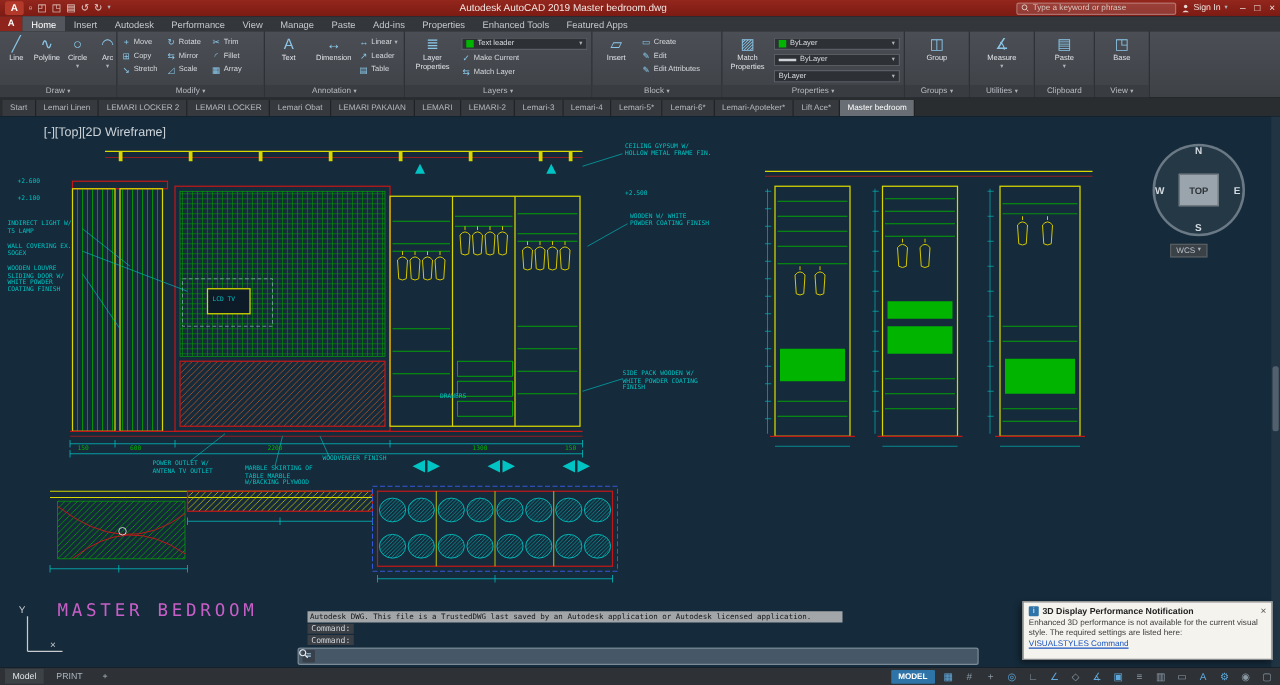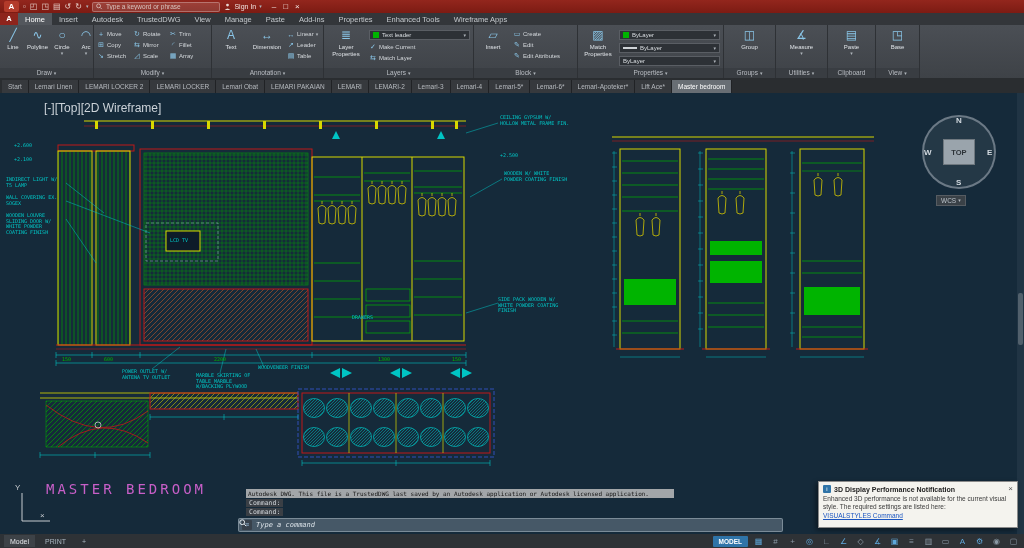--- a/index.html
+++ b/index.html
@@ -51,21 +51,21 @@
 
   
   .filetabs{height:15px;background:#2a2d30;display:flex;align-items:flex-end;font-size:6.5px;color:#b6babf;
     padding-left:2px;flex:0 0 auto;overflow:hidden}
   .ftab{padding:0 6px;border-right:1px solid #202225;background:#36393d;height:13px;display:flex;align-items:center;white-space:nowrap}
   .ftab.active{background:#686e74;color:#fff}
 
   
   .canvas{position:relative;flex:1;background:#152a3a;overflow:hidden}
   .canvas svg{position:absolute;left:0;top:0}
-  .vpctl{position:absolute;left:44px;top:8px;color:#ccd3d9;font-size:12px}
+  .vpctl{position:absolute;left:35px;top:8px;color:#ccd3d9;font-size:10px}
   .cadlabel{position:absolute;color:#00c4c4;font-size:5px;line-height:5.5px;font-family:"DejaVu Sans Mono",monospace}
   .dim{position:absolute;color:#00b400;font-size:5px;font-family:"DejaVu Sans Mono",monospace}
   .dwgtitle{position:absolute;left:46px;top:388px;color:#c85fc8;font-size:14px;letter-spacing:3px;
     font-family:"DejaVu Sans Mono",monospace}
   .ucslabel{position:absolute;color:#c8ccd0;font-size:8px}
 
   .viewcube{position:absolute;left:922px;top:22px;width:74px;height:74px}
   .vc-ring{position:absolute;inset:0;border:2px solid rgba(165,175,185,.55);border-radius:50%;background:rgba(130,140,150,.14)}
   .vc-letter{position:absolute;color:#d3dae0;font-size:8px;font-weight:bold}
   .vc-top{position:absolute;left:21px;top:24px;width:32px;height:26px;background:#9aa4ac;color:#2d3338;
@@ -118,20 +118,21 @@
     <div class="appbtn">A</div>
     <div class="qat">
       <span>▫</span>
       <span>◰</span>
       <span>◳</span>
       <span>▤</span>
       <span>↺</span>
       <span>↻</span>
       <span class="caret">▾</span>
     </div>
+    <div class="tb-title">Autodesk AutoCAD 2019   Master bedroom.dwg</div>
     <div class="tb-search">
       <svg width="7" height="7" viewBox="0 0 10 10">
         <circle cx="4" cy="4" r="3" fill="none" stroke="#e0cdc7" stroke-width="1.2"></circle>
         <line x1="6.5" y1="6.5" x2="9" y2="9" stroke="#e0cdc7" stroke-width="1.2"></line>
       </svg>
       <input type="text" placeholder="Type a keyword or phrase" style="">
     </div>
     <div class="signin">
       <svg width="7" height="7" viewBox="0 0 10 10">
         <circle cx="5" cy="3" r="2" fill="#e8d8d2"></circle>
@@ -145,28 +146,28 @@
       <span>□</span>
       <span>×</span>
     </div>
   </div>
 
   <div class="ribbontabs">
     <div class="rtab-app">A</div>
     <div class="rtab active">Home</div>
     <div class="rtab">Insert</div>
     <div class="rtab">Autodesk</div>
-    <div class="rtab">TrustedDWG</div>
+    <div class="rtab">Performance</div>
     <div class="rtab">View</div>
     <div class="rtab">Manage</div>
     <div class="rtab">Paste</div>
     <div class="rtab">Add-ins</div>
     <div class="rtab">Properties</div>
     <div class="rtab">Enhanced Tools</div>
-    <div class="rtab">Wireframe Apps</div>
+    <div class="rtab">Featured Apps</div>
   </div>
 
   <div class="ribbon">
 
     <div class="panel" style="width:94px">
       <div class="panel-body">
         <div class="bigtool">
           <div class="bicon">╱</div>
           <span>Line</span>
         </div>
@@ -703,21 +704,20 @@
 
     <div class="trusted">Autodesk DWG.  This file is a TrustedDWG last saved by an Autodesk application or Autodesk licensed application.</div>
     <div class="cmdline" style="top:406px">Command:</div>
     <div class="cmdline" style="top:415px">Command:</div>
     <div class="cmdbar">
       <span class="cmdicon">≡</span>
       <svg width="8" height="8" viewBox="0 0 10 10">
         <circle cx="4" cy="4" r="3" fill="none" stroke="#e8eef2" stroke-width="1.2"></circle>
         <line x1="6.5" y1="6.5" x2="9" y2="9" stroke="#e8eef2" stroke-width="1.2"></line>
       </svg>
-      <input type="text" placeholder="Type a command" style="">
     </div>
 
     <div class="notif">
       <div class="notif-head">
         <span class="notif-ico">i</span>
         <span class="notif-title">3D Display Performance Notification</span>
         <span class="notif-close">×</span>
       </div>
       <div class="notif-body">Enhanced 3D performance is not available for the current visual style. The required settings are listed here:</div>
       <a class="notif-link" href="#">VISUALSTYLES Command</a>

